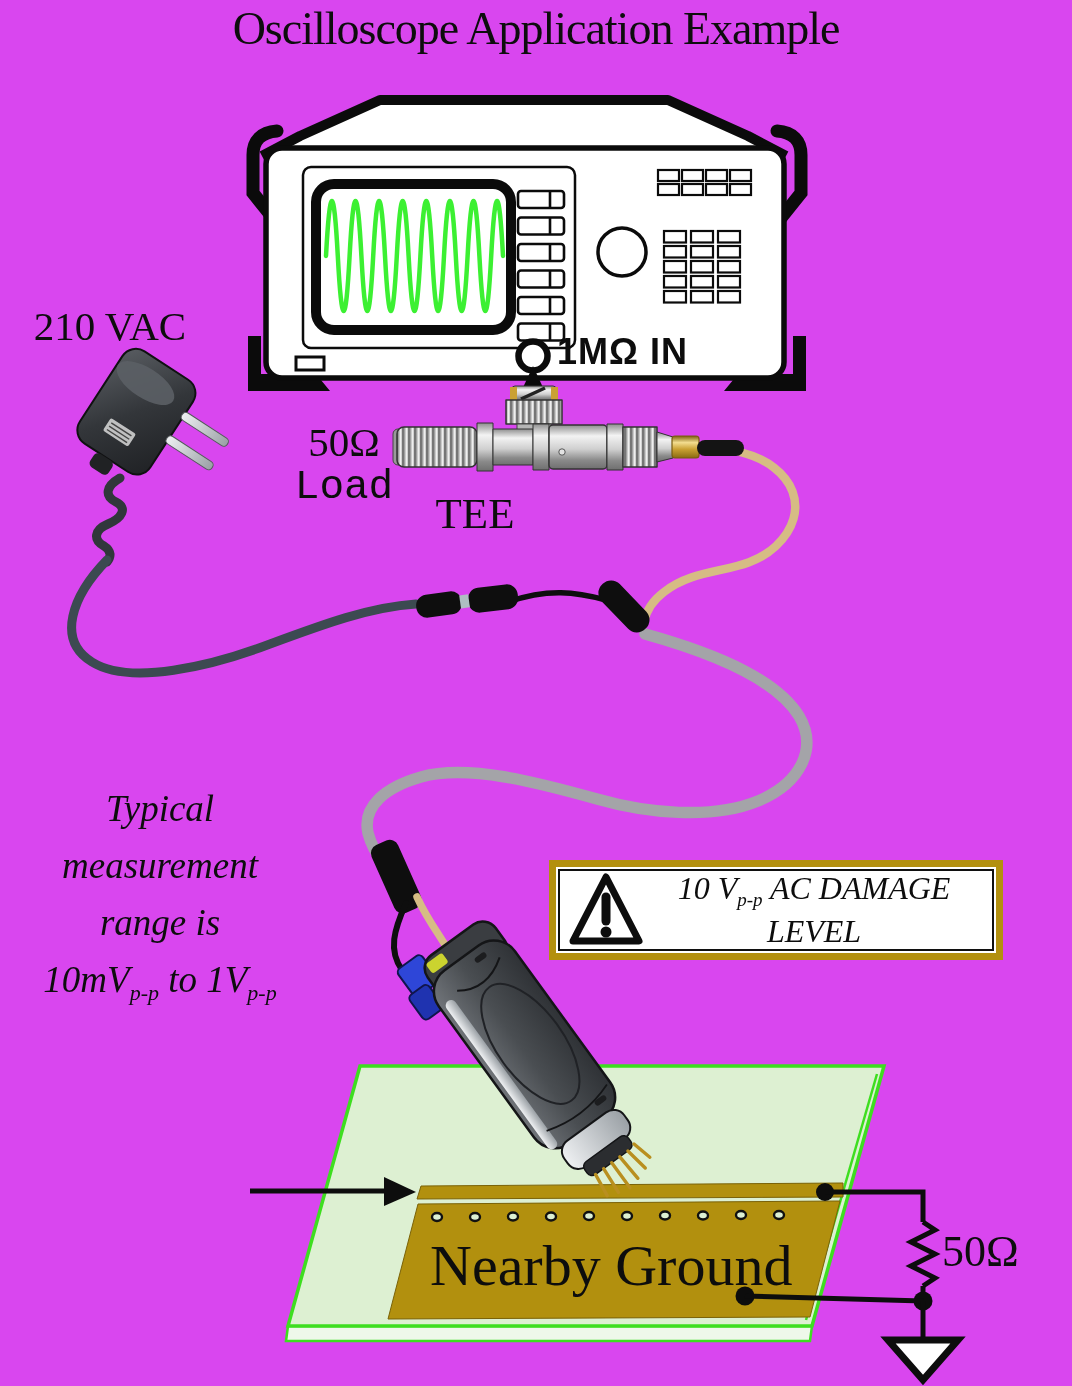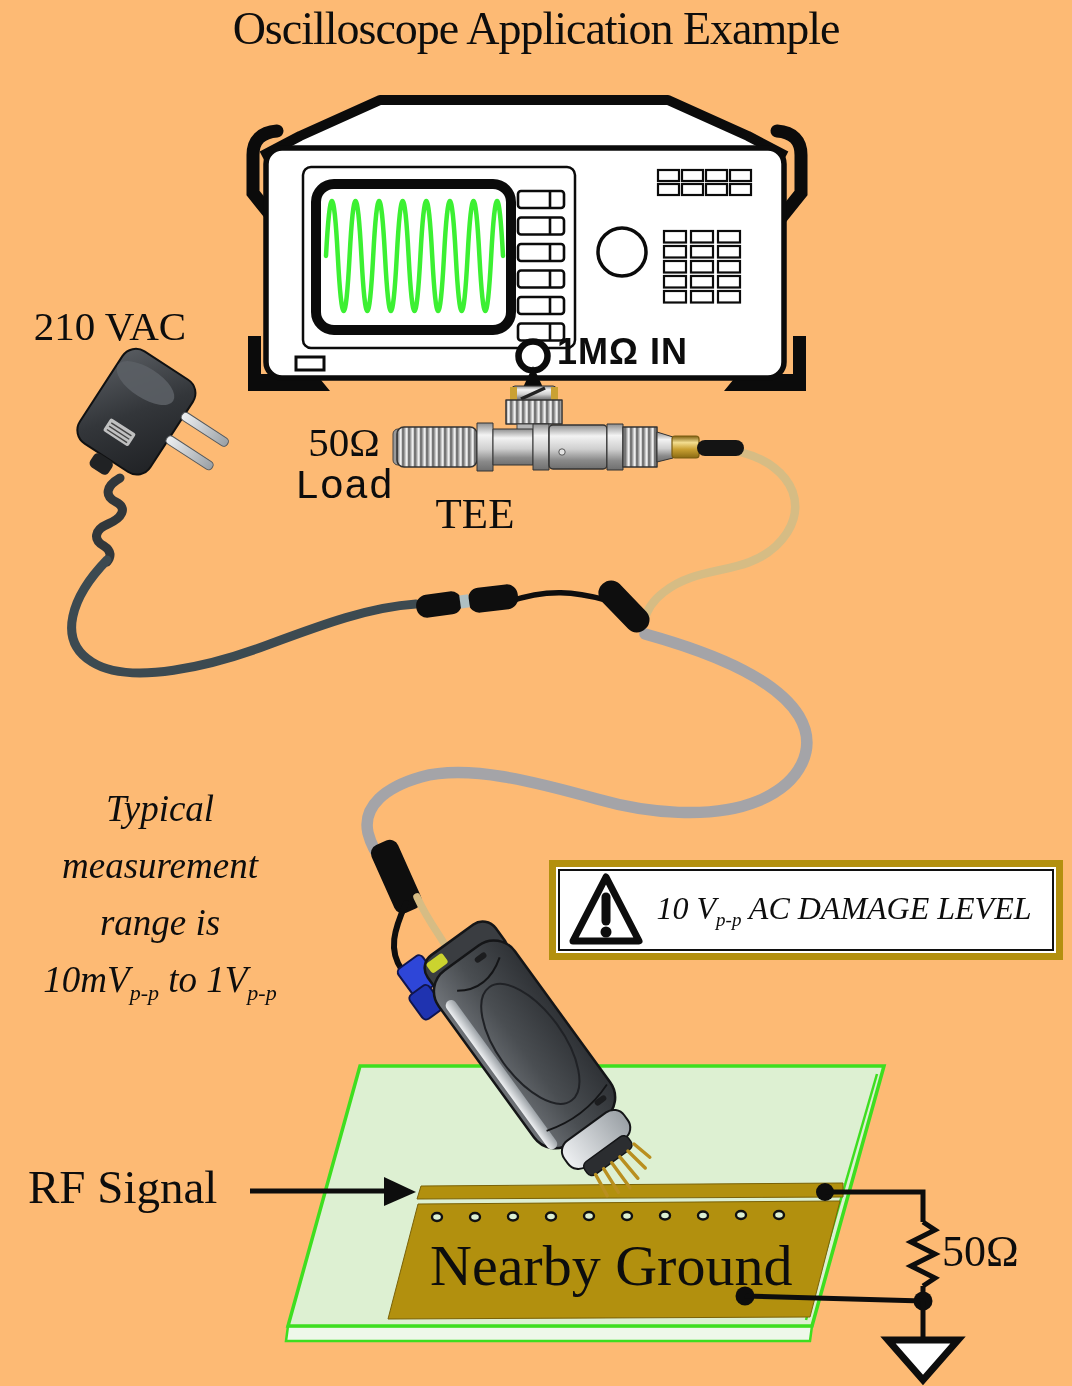--- a/index.html
+++ b/index.html
@@ -1,29 +1,29 @@
 <!DOCTYPE html>
 <html><head>
 <meta charset="utf-8">
 <style>
   html,body{margin:0;padding:0;background:#fff;}
-  #canvas{position:relative;width:1072px;height:1386px;background:#fdba74;overflow:hidden;}
+  #canvas{position:relative;width:1072px;height:1386px;background:#d946ef;overflow:hidden;}
   #scene{position:absolute;left:0;top:0;}
   .lbl{position:absolute;color:#0d0d0d;font-family:"Liberation Serif",serif;white-space:nowrap;text-align:right;}
   .sans{font-family:"Liberation Sans",sans-serif;}
   .ctr{text-align:center;}
   #title{left:0;right:0;top:2px;font-size:46px;letter-spacing:-1px;}
   #vac-label{left:20px;top:302px;width:180px;font-size:41px;}
   #scope-input-label{left:557px;top:331px;font-size:36px;font-weight:bold;letter-spacing:1px;}
   #load-label{left:284px;top:420px;width:120px;font-size:41px;line-height:45px;}
   #load-label .l2{font-family:Liberation Mono, monospace;}
   #tee-label{left:415px;top:489px;width:120px;font-size:43px;line-height:50px;}
   #note{left:-12px;top:780px;width:344px;font-size:37px;font-style:italic;line-height:57px;}
   #note sub{font-size:22px;}
-  #warning-box{position:absolute;left:549px;top:860px;width:514px;height:100px;box-sizing:border-box;
+  #warning-box{position:absolute;left:549px;top:860px;width:454px;height:100px;box-sizing:border-box;
     border:7px solid #b3900f;background:#fff;}
   #warning-inner{position:absolute;inset:2px;border:2px solid #101010;display:flex;align-items:center;padding:2px 8px;}
   #warning-text{flex:1;text-align:center;font-family:"Liberation Serif",serif;font-style:italic;
     font-size:32px;line-height:1.22;color:#0d0d0d;}
   #warning-text sub{font-size:19px;}
   #rf-label{left:28px;top:1160px;font-size:47px;}
   #ground-label{left:430px;top:1232px;width:345px;font-size:58px;}
   #res-label{left:942px;top:1226px;font-size:44px;}
 </style>
 </head>
@@ -275,17 +275,16 @@
       <polygon points="38,8 71,72 5,72" fill="#fff" stroke="#0d0d0d" stroke-width="7" stroke-linejoin="round"></polygon>
       <line x1="38" y1="28" x2="38" y2="52" stroke="#0d0d0d" stroke-width="9" stroke-linecap="round"></line>
       <circle cx="38" cy="63" r="5.5" fill="#0d0d0d"></circle>
     </svg>
     <div id="warning-text">
       <div><span>10 V</span><sub>p-p</sub><span> AC DAMAGE LEVEL</span></div>
     </div>
   </div>
 </div>
 
-<div id="rf-label" class="lbl">RF Signal</div>
 <div id="ground-label" class="lbl ctr">Nearby Ground</div>
 <div id="res-label" class="lbl">50Ω</div>
 
 </div>
 
 </body></html>

